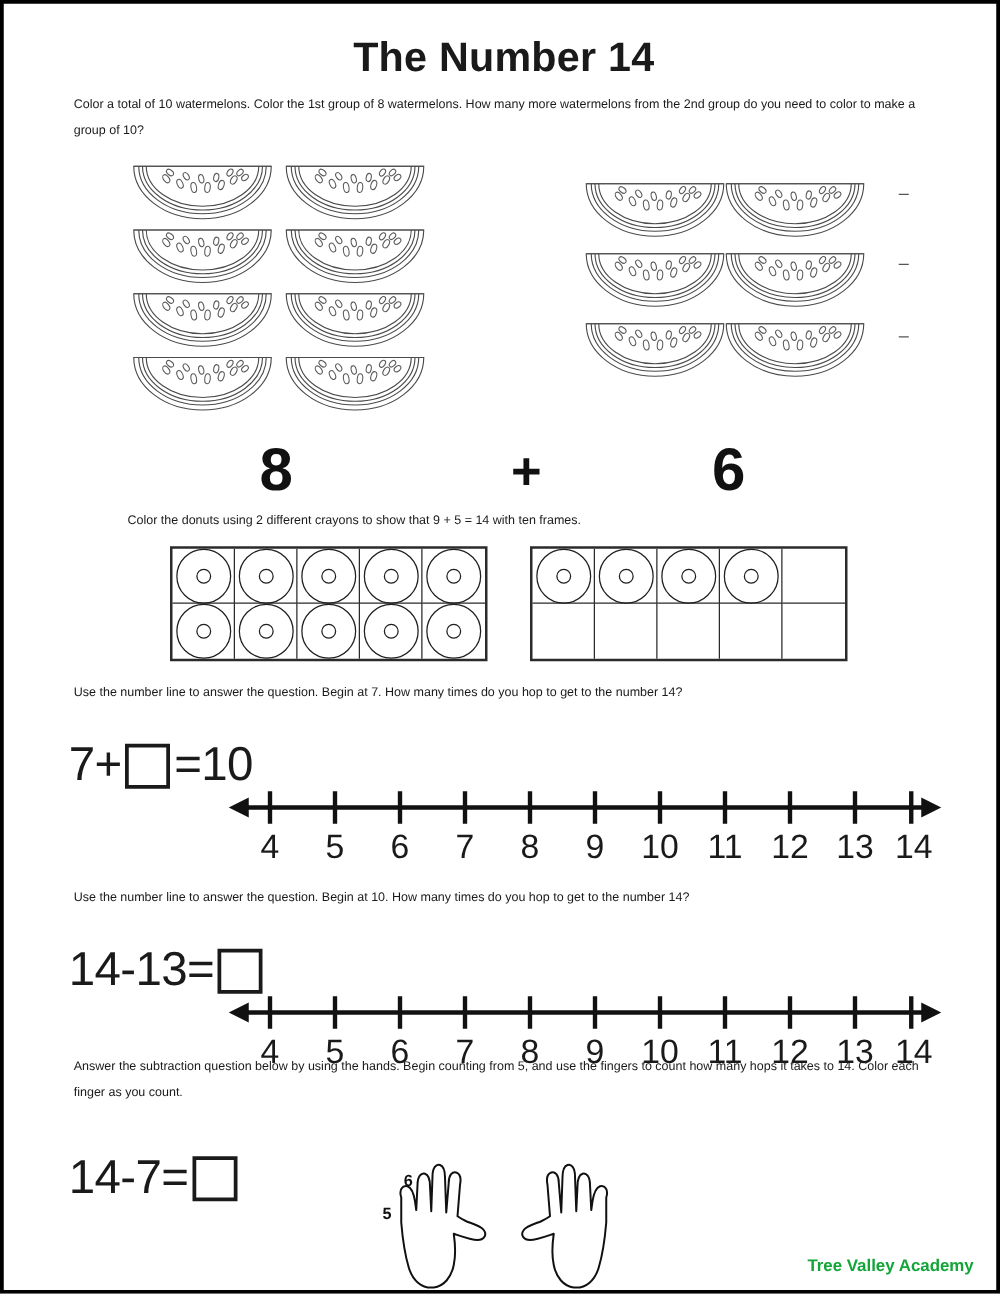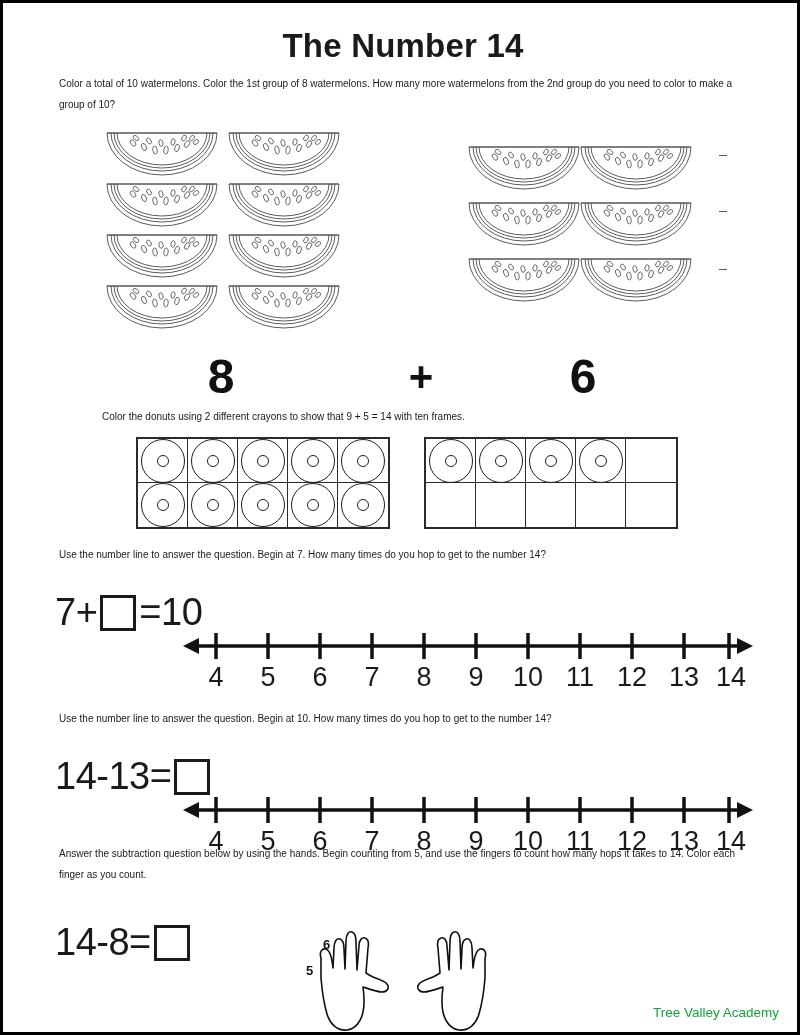--- a/index.html
+++ b/index.html
@@ -206,21 +206,21 @@
   }
   #hand-label-5 { left: 303px; top: 960px; }
   #hand-label-6 { left: 320px; top: 934px; }
 
   
   #footer-brand {
     position: absolute;
     right: 18px;
     bottom: 12px;
     font-size: 13.5px;
-    font-weight: normal;
+    font-weight: bold;
     color: #13a538;
   }
 </style>
 </head>
 <body>
 
 <div id="page">
 
   <div class="title">The Number 14</div>
 
@@ -746,21 +746,21 @@
       <span class="nl-label" style="left:397px">11</span>
       <span class="nl-label" style="left:449px">12</span>
       <span class="nl-label" style="left:501px">13</span>
       <span class="nl-label" style="left:548px">14</span>
     </div>
   </div>
 
   <div class="instruction" id="instr-hands">Answer the subtraction question below by using the hands.   Begin counting from 5, and use the fingers to count how many hops it takes to 14.   Color each finger as you count.</div>
 
   <div class="equation" id="equation-3">
-    <span>14-8=</span>
+    <span>14-7=</span>
     <span class="answer-box"></span>
     <span></span>
   </div>
 
   <div class="hand-label" id="hand-label-5">5</div>
   <div class="hand-label" id="hand-label-6">6</div>
 
   <div id="hands">
     <svg viewBox="0 0 200 105" xmlns="http://www.w3.org/2000/svg">
 

